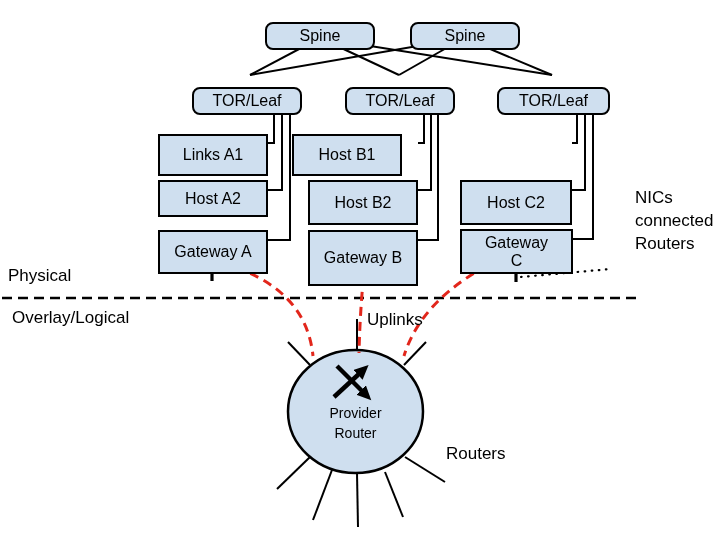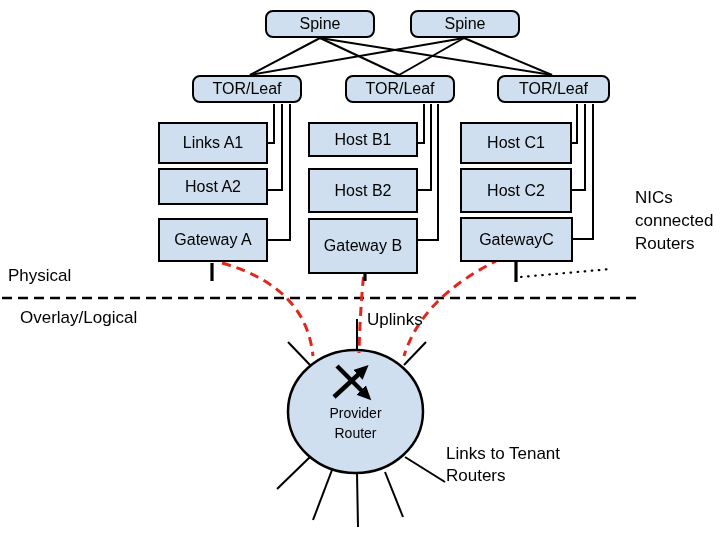--- a/index.html
+++ b/index.html
@@ -15,24 +15,24 @@
     position:relative;width:720px;height:540px;overflow:hidden;
     background:var(--background);
     font-family:"Liberation Sans",sans-serif;color:var(--text);
   }
   .stage svg{position:absolute;left:0;top:0;}
   .node{
     position:absolute;box-sizing:border-box;
     background:var(--node-fill);
     border:2px solid var(--node-border);
     display:flex;align-items:center;justify-content:center;
-    font-size:16px;line-height:18px;text-align:center;
+    font-size:16px;line-height:18px;text-align:center;margin-top:12px;
   }
   .rounded{border-radius:8px;}
-  .twoline{flex-direction:row;}
+  .twoline{flex-direction:column;}
   .lbl{position:absolute;font-size:17px;line-height:22px;white-space:nowrap;}
   .note{position:absolute;font-size:17px;line-height:23px;}
   .circle-label{
     position:absolute;left:298px;top:403px;width:115px;
     text-align:center;font-size:14px;line-height:20px;
   }
   .blk{stroke:var(--link);fill:none;}
   .red{stroke:var(--overlay-link);fill:none;}
 </style>
 </head>
@@ -110,44 +110,42 @@
   <div class="node rounded" style="left:410px;top:10px;width:110px;height:28px">Spine</div>
 
   <div class="node rounded" style="left:192px;top:75px;width:110px;height:28px">TOR/Leaf</div>
   <div class="node rounded" style="left:345px;top:75px;width:110px;height:28px">TOR/Leaf</div>
   <div class="node rounded" style="left:497px;top:75px;width:113px;height:28px">TOR/Leaf</div>
 
   <div class="node" style="left:158px;top:122px;width:110px;height:42px">Links A1</div>
   <div class="node" style="left:158px;top:168px;width:110px;height:37px">Host A2</div>
   <div class="node" style="left:158px;top:218px;width:110px;height:44px">Gateway A</div>
 
-  <div class="node" style="left:308px;top:122px;width:110px;height:35px">Host B1</div>
+  <div class="node" style="left:292px;top:122px;width:110px;height:42px">Host B1</div>
   <div class="node" style="left:308px;top:168px;width:110px;height:45px">Host B2</div>
   <div class="node" style="left:308px;top:218px;width:110px;height:56px">Gateway B</div>
 
-  <div class="node" style="left:460px;top:122px;width:112px;height:42px">Host C1</div>
   <div class="node" style="left:460px;top:168px;width:112px;height:45px">Host C2</div>
   <div class="node twoline" style="left:460px;top:217px;width:113px;height:45px">
     <span>Gateway</span>
     <span>C</span>
   </div>
 
   <div class="circle-label">
     <div>Provider</div>
     <div>Router</div>
   </div>
 
   <div class="lbl" style="left:8px;top:265px">Physical</div>
-  <div class="lbl" style="left:20px;top:307px">Overlay/Logical</div>
+  <div class="lbl" style="left:12px;top:307px">Overlay/Logical</div>
   <div class="lbl" style="left:367px;top:309px">Uplinks</div>
 
   <div class="note" style="left:635px;top:186px;width:100px">
     <div>NICs</div>
     <div>connected</div>
     <div>Routers</div>
   </div>
 
   <div class="note" style="left:446px;top:443px;width:135px;line-height:22px">
-    <div>Links to Tenant</div>
     <div>Routers</div>
   </div>
 
 </div>
 
 </body></html>

